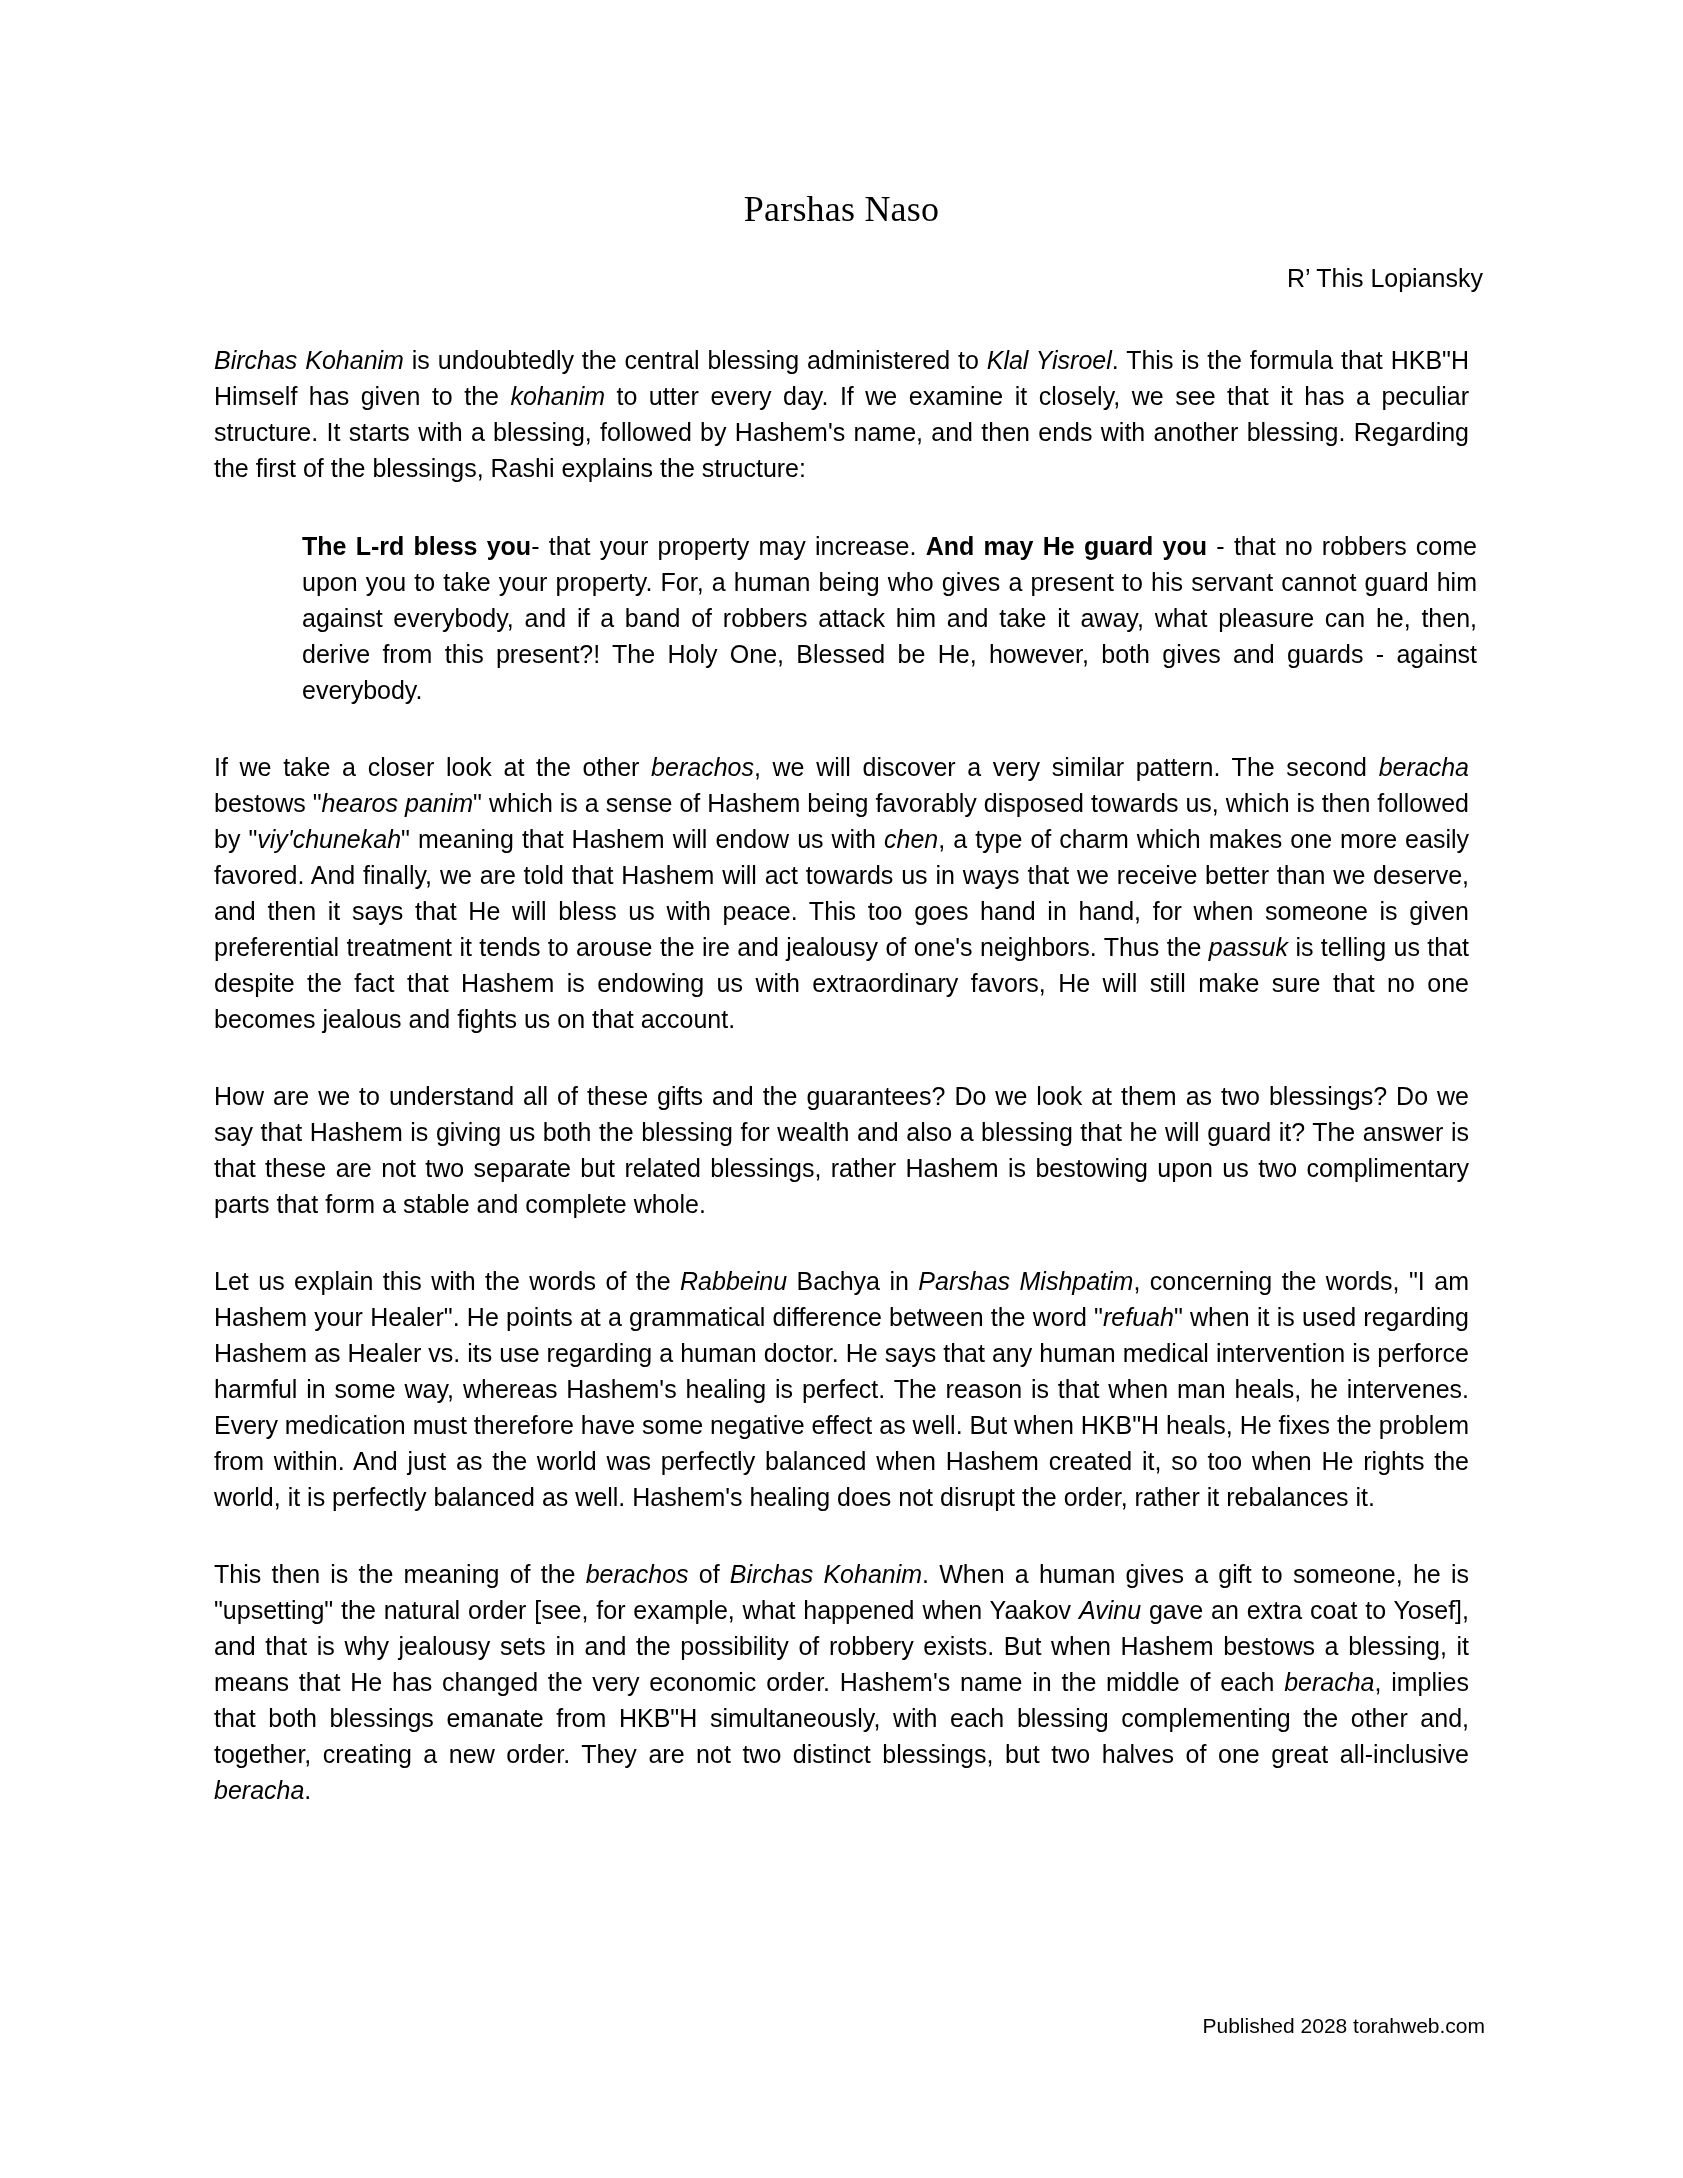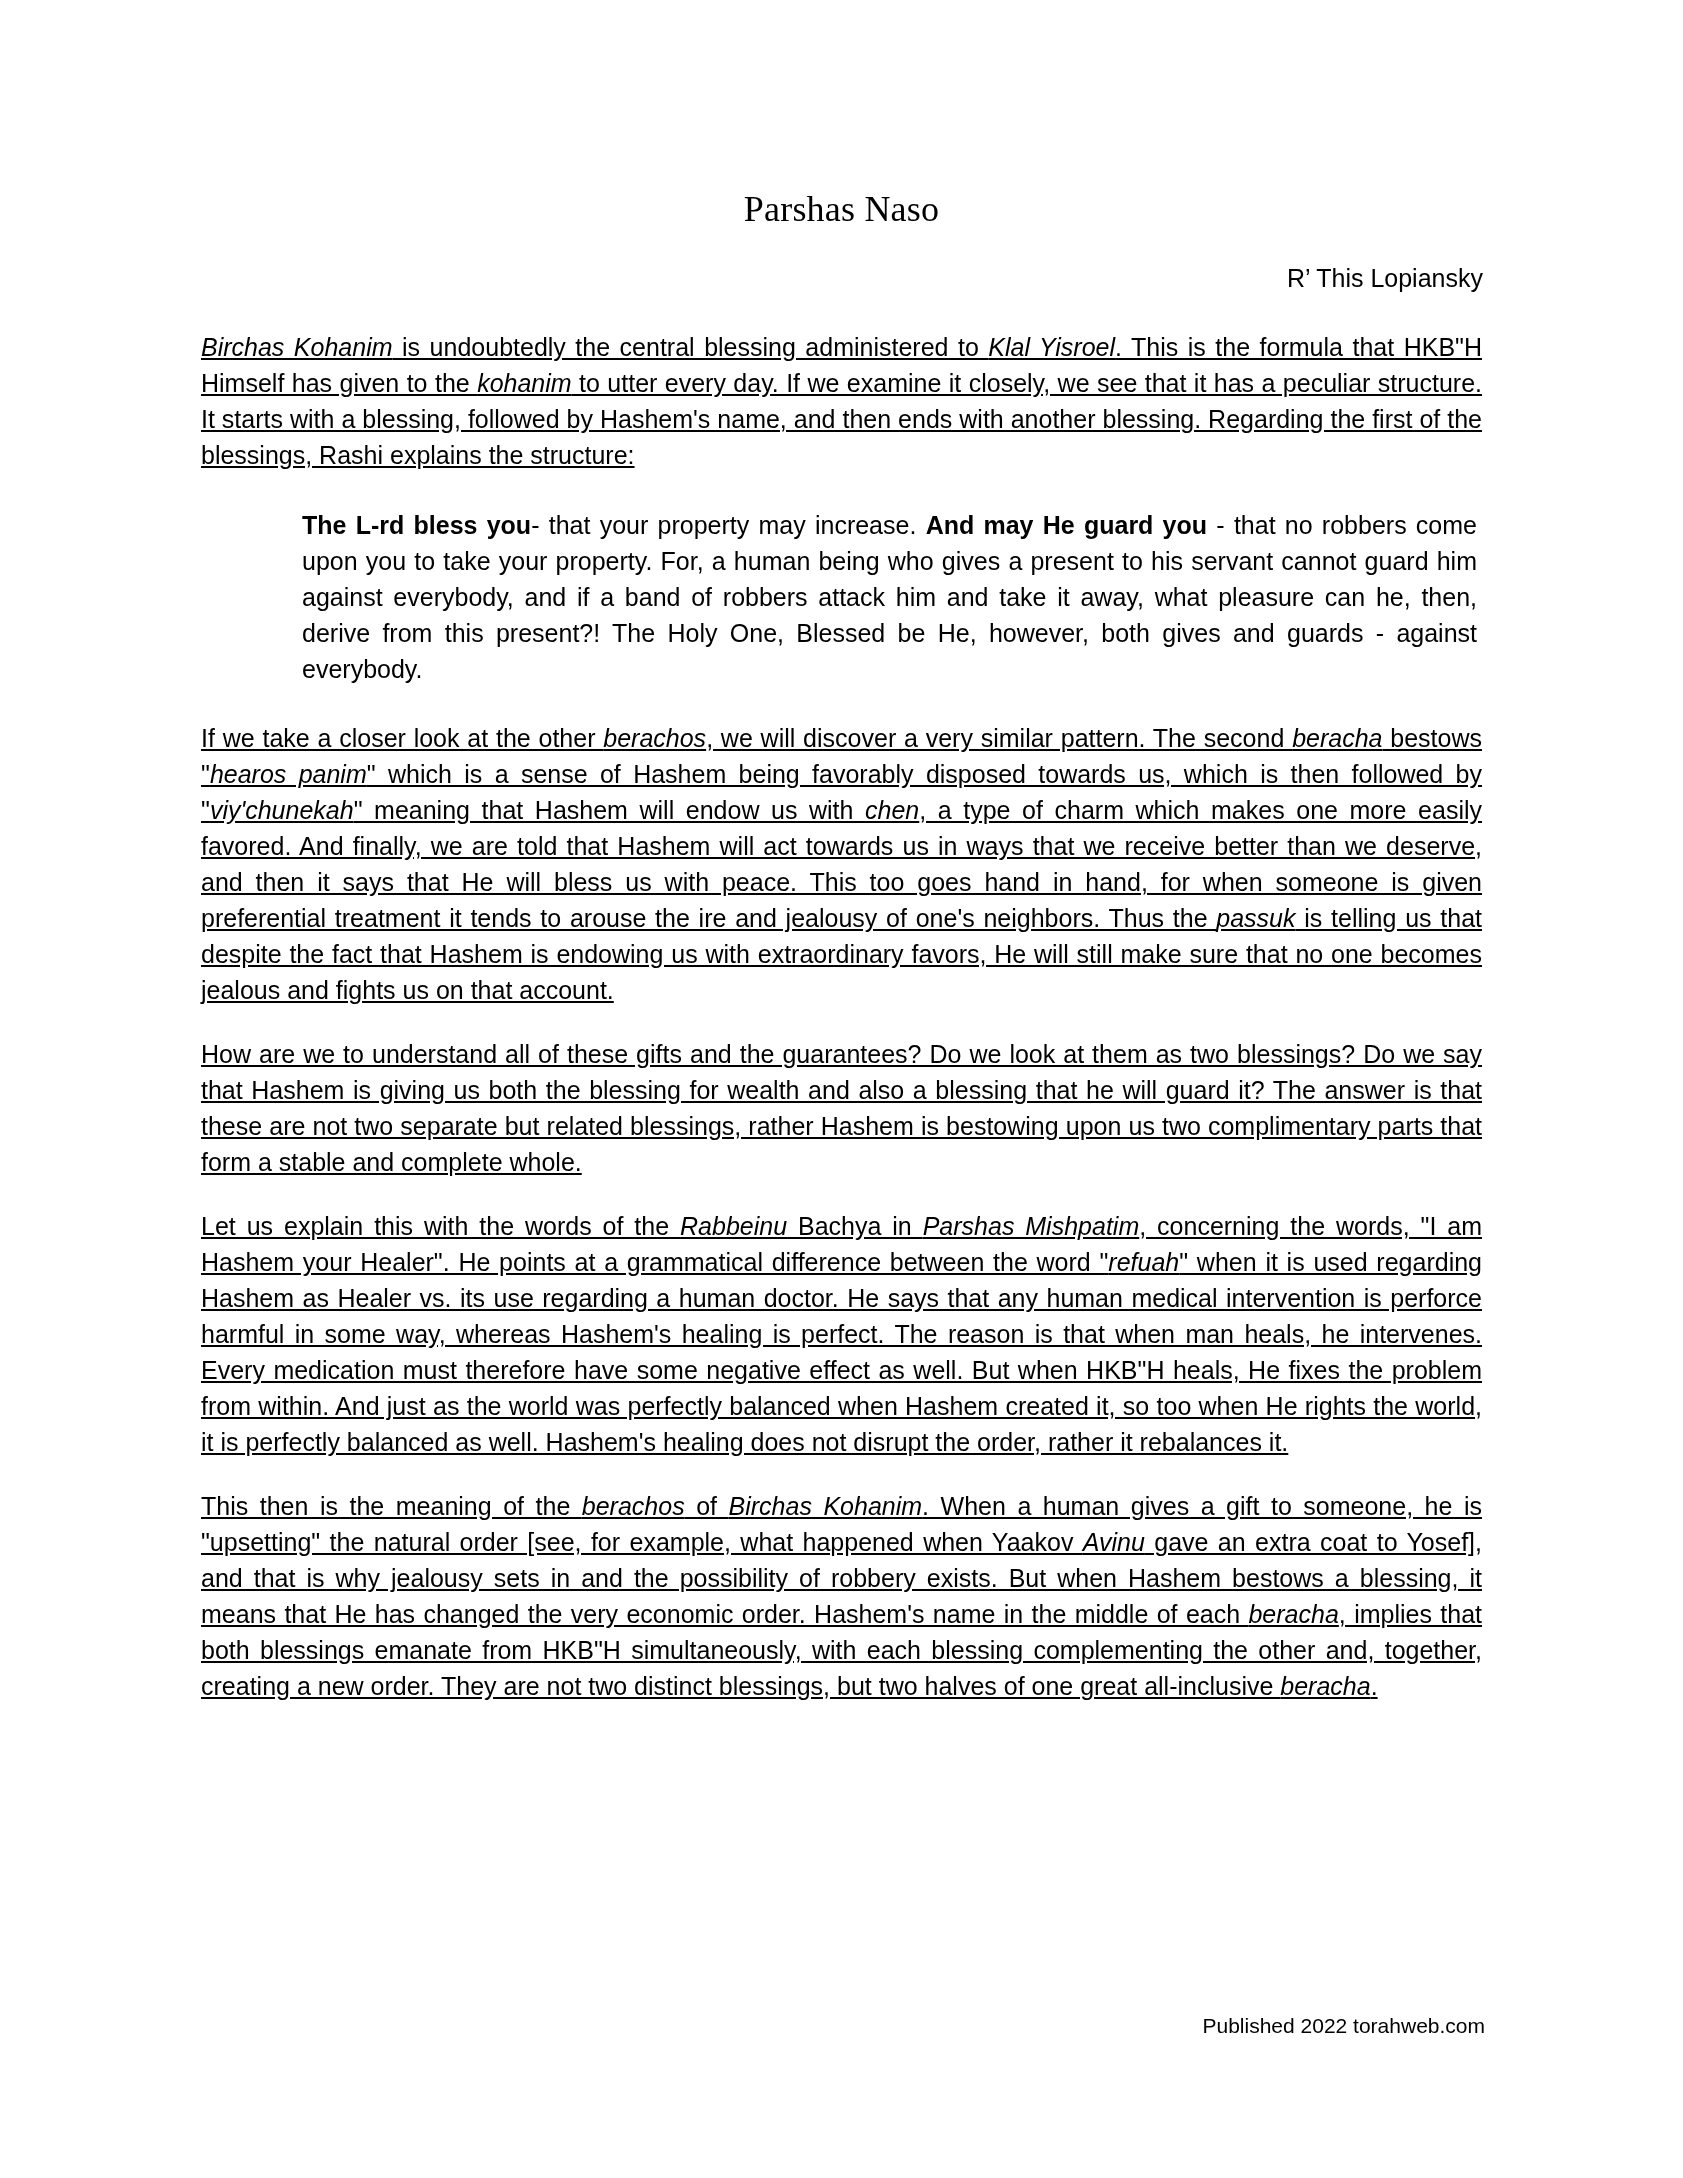--- a/index.html
+++ b/index.html
@@ -67,23 +67,22 @@
   .body-text {
     font-family: "Liberation Sans", sans-serif;
     font-size: 25px;
     line-height: 36px;
     text-align: justify;
     text-justify: inter-word;
     margin: 0;
   }
 
   p.para {
-    margin: 3px;
+    margin: 16px;
     padding-top: 25px;
-    text-decoration: underline;
   }
 
   p.para:first-of-type {
     padding-top: 33px;
   }
 
   .quote-block {
     margin: 8px;
     padding-top: 26px;
     padding-left: 96px;
@@ -134,16 +133,16 @@
     <p class="para body-text"><span>If we take a closer look at the other </span><i>berachos</i><span>, we will discover a very similar pattern. The second </span><i>beracha</i><span> bestows "</span><i>hearos panim</i><span>" which is a sense of Hashem being favorably disposed towards us, which is then followed by "</span><i>viy'chunekah</i><span>" meaning that Hashem will endow us with </span><i>chen</i><span>, a type of charm which makes one more easily favored. And finally, we are told that Hashem will act towards us in ways that we receive better than we deserve, and then it says that He will bless us with peace. This too goes hand in hand, for when someone is given preferential treatment it tends to arouse the ire and jealousy of one's neighbors. Thus the </span><i>passuk</i><span> is telling us that despite the fact that Hashem is endowing us with extraordinary favors, He will still make sure that no one becomes jealous and fights us on that account.</span></p>
 
     <p class="para body-text">How are we to understand all of these gifts and the guarantees? Do we look at them as two blessings? Do we say that Hashem is giving us both the blessing for wealth and also a blessing that he will guard it? The answer is that these are not two separate but related blessings, rather Hashem is bestowing upon us two complimentary parts that form a stable and complete whole.</p>
 
     <p class="para body-text"><span>Let us explain this with the words of the </span><i>Rabbeinu</i><span> Bachya in </span><i>Parshas Mishpatim</i><span>, concerning the words, "I am Hashem your Healer". He points at a grammatical difference between the word "</span><i>refuah</i><span>" when it is used regarding Hashem as Healer vs. its use regarding a human doctor. He says that any human medical intervention is perforce harmful in some way, whereas Hashem's healing is perfect. The reason is that when man heals, he intervenes. Every medication must therefore have some negative effect as well. But when HKB"H heals, He fixes the problem from within. And just as the world was perfectly balanced when Hashem created it, so too when He rights the world, it is perfectly balanced as well. Hashem's healing does not disrupt the order, rather it rebalances it.</span></p>
 
     <p class="para body-text"><span>This then is the meaning of the </span><i>berachos</i><span> of </span><i>Birchas Kohanim</i><span>. When a human gives a gift to someone, he is "upsetting" the natural order [see, for example, what happened when Yaakov </span><i>Avinu</i><span> gave an extra coat to Yosef], and that is why jealousy sets in and the possibility of robbery exists. But when Hashem bestows a blessing, it means that He has changed the very economic order. Hashem's name in the middle of each </span><i>beracha</i><span>, implies that both blessings emanate from HKB"H simultaneously, with each blessing complementing the other and, together, creating a new order. They are not two distinct blessings, but two halves of one great all-inclusive </span><i>beracha</i><span>.</span></p>
 
   </div>
 
-  <div class="footer">Published 2022 torahweb.com</div>
+  <div class="footer">Published 2028 torahweb.com</div>
 
 </div>
 
 
 </body></html>

